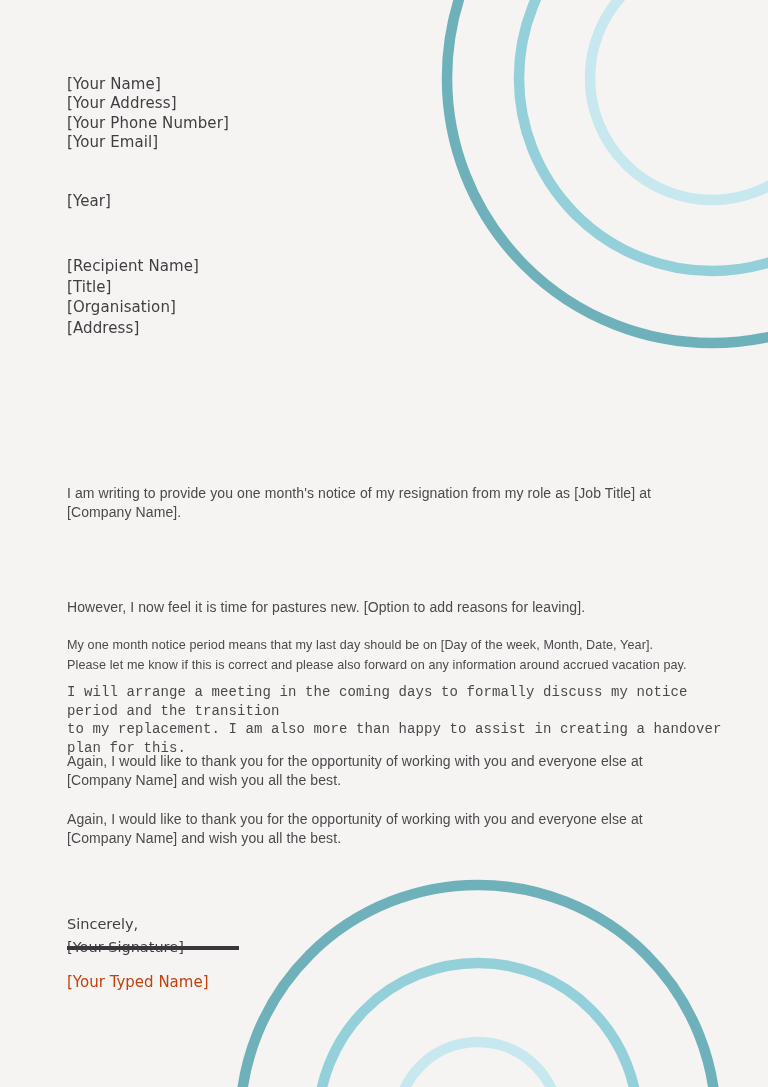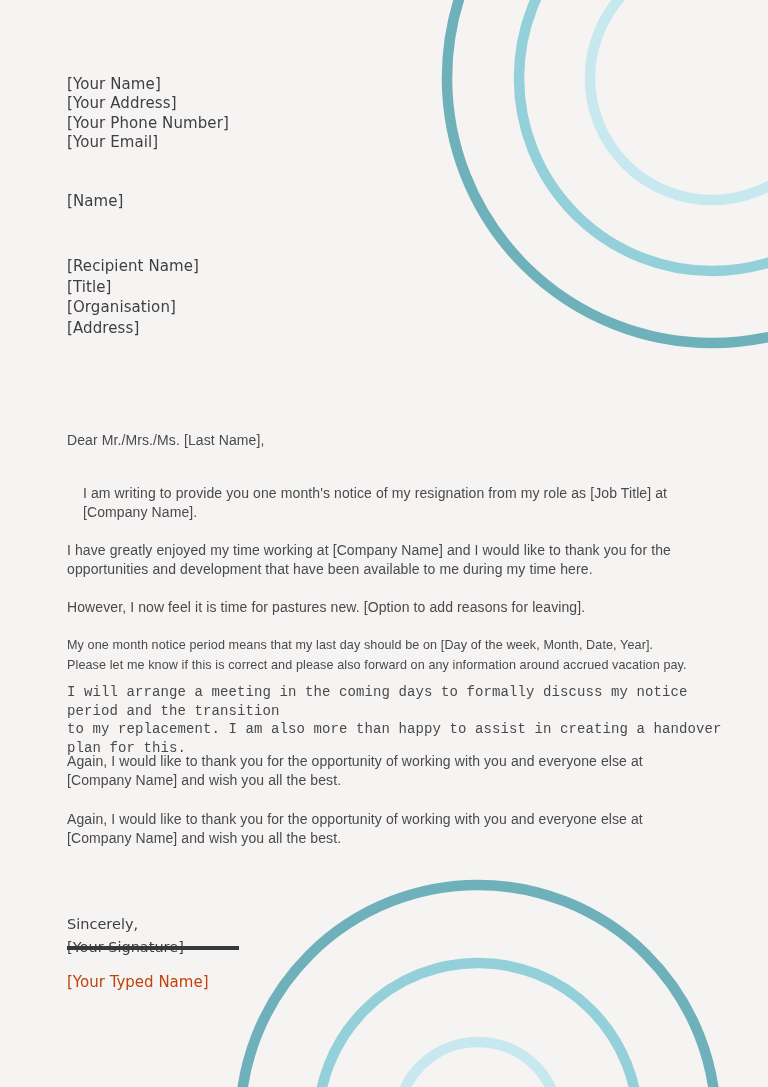--- a/index.html
+++ b/index.html
@@ -23,21 +23,21 @@
   }
   #sender   { top: 75px; }
   #date     { top: 192px; }
   #recipient{ top: 256px; line-height: 20.7px; }
   .body-text {
     font-size: 14px; line-height: 18.6px;
     color: #4a4a4c; letter-spacing: 0.1px;
     white-space: pre-line; width: 660px;
   }
   #greeting { top: 431px; }
-  #p1 { top: 484px; margin-left: 16px; }
+  #p1 { top: 484px; }
   #p2 { top: 541px; }
   #p3 { top: 598px; }
   #p4 { top: 635px; font-size: 12.6px; line-height: 20px; letter-spacing: 0.1px; }
   #p5 { top: 683px; font-family: Liberation Mono, monospace; }
   #p6 { top: 752px; }
   #p7 { top: 810px; }
   #closing {
     top: 881px;
     font-family: "DejaVu Sans", sans-serif;
     font-size: 14.5px; line-height: 22.5px;
@@ -69,34 +69,31 @@
       <circle cx="478" cy="1123" r="160" fill="none" stroke-width="10.5" stroke="#94d0da"></circle>
       <circle cx="478" cy="1123" r="238" fill="none" stroke-width="10.5" stroke="#6fb1bb"></circle>
     </g>
   </svg>
 
   <div id="sender" class="block hdr">[Your Name]
 [Your Address]
 [Your Phone Number]
 [Your Email]</div>
 
-  <div id="date" class="block hdr">[Name]</div>
+  <div id="date" class="block hdr">[Year]</div>
 
   <div id="recipient" class="block hdr">[Recipient Name]
 [Title]
 [Organisation]
 [Address]</div>
 
-  <div id="greeting" class="block body-text">Dear Mr./Mrs./Ms. [Last Name],</div>
 
   <div id="p1" class="block body-text">I am writing to provide you one month's notice of my resignation from my role as [Job Title] at
 [Company Name].</div>
 
-  <div id="p2" class="block body-text">I have greatly enjoyed my time working at [Company Name] and I would like to thank you for the
-opportunities and development that have been available to me during my time here.</div>
 
   <div id="p3" class="block body-text">However, I now feel it is time for pastures new. [Option to add reasons for leaving].</div>
 
   <div id="p4" class="block body-text">My one month notice period means that my last day should be on [Day of the week, Month, Date, Year].
 Please let me know if this is correct and please also forward on any information around accrued vacation pay.</div>
 
   <div id="p5" class="block body-text">I will arrange a meeting in the coming days to formally discuss my notice period and the transition
 to my replacement. I am also more than happy to assist in creating a handover plan for this.</div>
 
   <div id="p6" class="block body-text">Again, I would like to thank you for the opportunity of working with you and everyone else at

